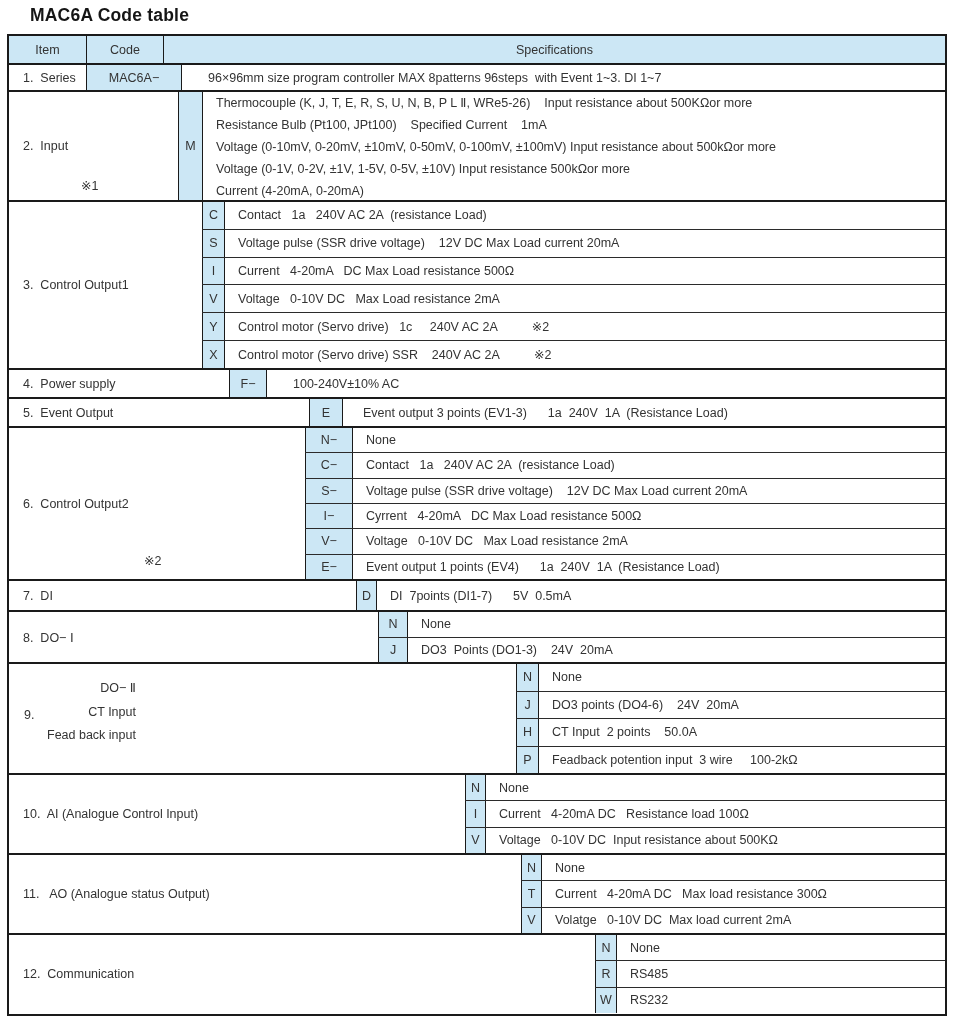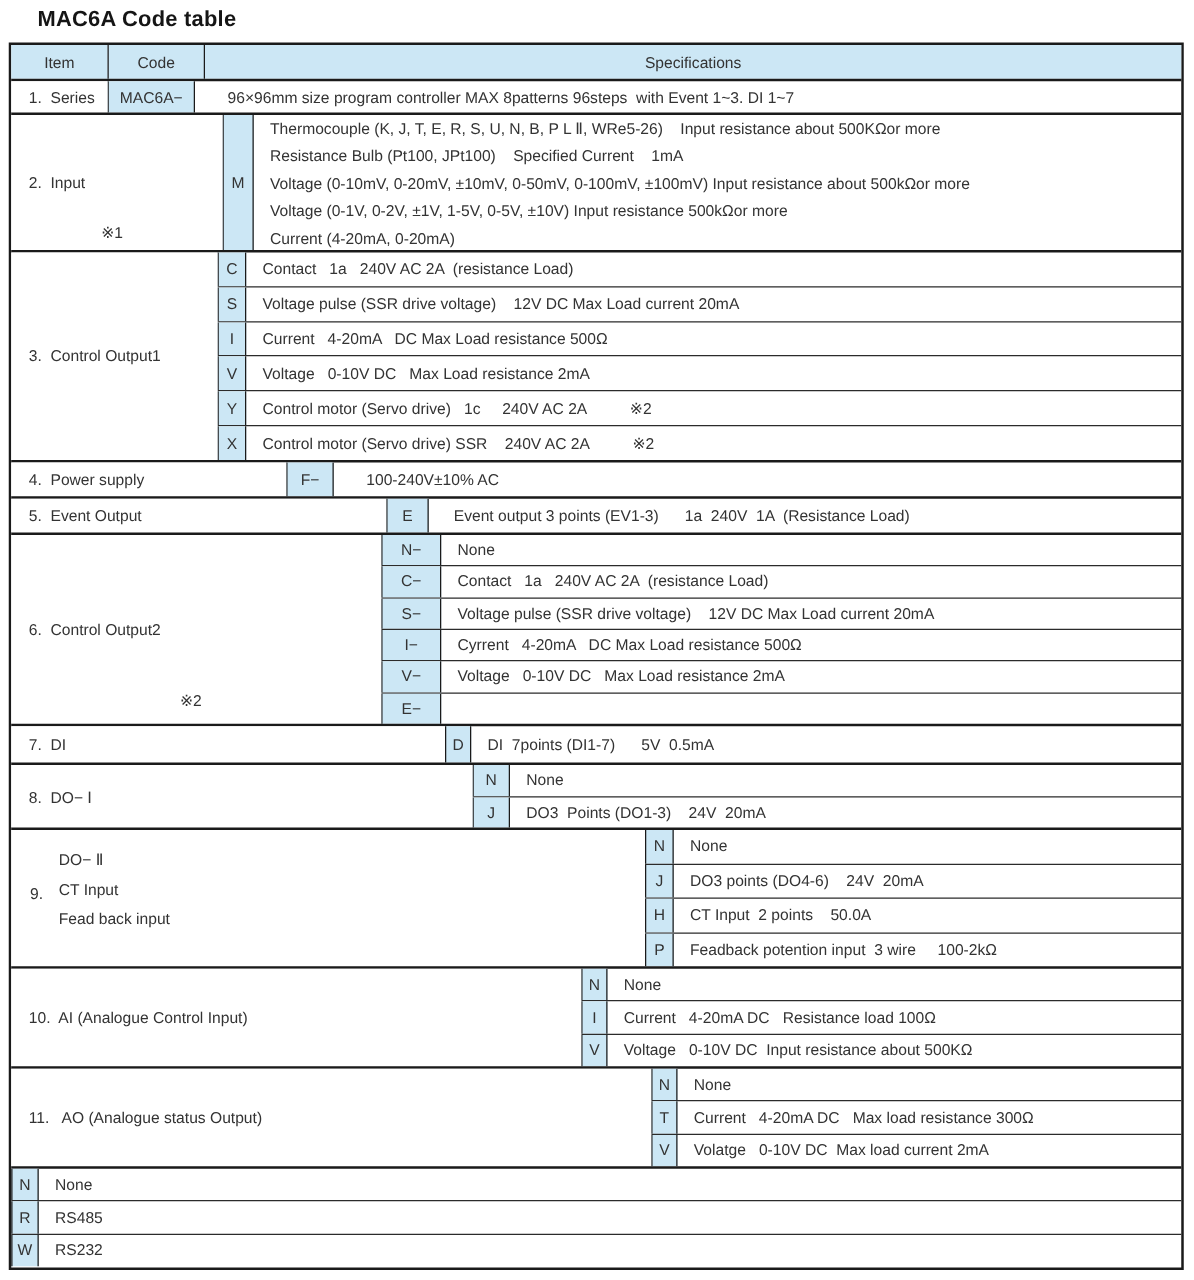--- a/index.html
+++ b/index.html
@@ -32,60 +32,60 @@
   .scell { flex:1 1 auto; display:flex; align-items:center; padding-left:13px; white-space:pre; overflow:hidden; }
   .scell.pad-lg { padding-left:26px; }
   .scell.multi { flex-direction:column; justify-content:flex-start; align-items:flex-start; }
   .scell.multi > div { line-height:22px; white-space:pre; }
   .rows { flex:1 1 auto; display:flex; flex-direction:column; }
   .subrow { flex:1 1 0; display:flex; border-top:1px solid #2b2b2b; }
   .subrow:first-child { border-top:none; }
   .note { position:absolute; white-space:pre; }
   .icell.s9 { align-items:flex-start; padding-left:38px; padding-top:13px; }
   .s9num { position:absolute; left:15px; top:44px; }
-  .s9lines > div { line-height:23.5px; white-space:pre; }
+  .s9lines > div { line-height:23.5px; white-space:pre;text-align:right; }
 </style>
 </head>
 <body>
 
 <div class="title">MAC6A Code table</div>
 
 <div class="codetable">
 
   <div class="sec first" style="height:27px">
     <div class="hcell" style="width:77px">Item</div>
     <div class="hcell mid" style="width:78px">Code</div>
     <div class="hcell" style="flex:1">Specifications</div>
   </div>
 
   <div class="sec" style="height:27px">
     <div class="icell" style="width:77px">
         <span class="lbl">1.  Series</span>
       </div>
-    <div class="ccell" style="width:70px">MAC6A−</div>
+    <div class="ccell" style="width:96px">MAC6A−</div>
     <div class="scell pad-lg">96×96mm size program controller MAX 8patterns 96steps  with Event 1~3. DI 1~7</div>
   </div>
 
   <div class="sec" style="height:110px">
     <div class="icell" style="width:169px">
       <span class="lbl">2.  Input</span>
       <span class="note" style="left:72px; bottom:7px">※1</span>
     </div>
     <div class="ccell" style="width:25px">M</div>
     <div class="scell multi">
       <div>Thermocouple (K, J, T, E, R, S, U, N, B, P L Ⅱ, WRe5-26)    Input resistance about 500KΩor more</div>
       <div>Resistance Bulb (Pt100, JPt100)    Specified Current    1mA</div>
       <div>Voltage (0-10mV, 0-20mV, ±10mV, 0-50mV, 0-100mV, ±100mV) Input resistance about 500kΩor more</div>
       <div>Voltage (0-1V, 0-2V, ±1V, 1-5V, 0-5V, ±10V) Input resistance 500kΩor more</div>
       <div>Current (4-20mA, 0-20mA)</div>
     </div>
   </div>
 
   <div class="sec" style="height:168px">
-    <div class="icell" style="width:165px">
+    <div class="icell" style="width:193px">
         <span class="lbl">3.  Control Output1</span>
       </div>
     <div class="rows">
       <div class="subrow">
         <div class="ccell" style="width:23px">C</div>
         <div class="scell">Contact   1a   240V AC 2A  (resistance Load)</div>
       </div>
       <div class="subrow">
         <div class="ccell" style="width:23px">S</div>
         <div class="scell">Voltage pulse (SSR drive voltage)    12V DC Max Load current 20mA</div>
@@ -146,20 +146,21 @@
       <div class="subrow">
         <div class="ccell" style="width:48px">I−</div>
         <div class="scell">Cyrrent   4-20mA   DC Max Load resistance 500Ω</div>
       </div>
       <div class="subrow">
         <div class="ccell" style="width:48px">V−</div>
         <div class="scell">Voltage   0-10V DC   Max Load resistance 2mA</div>
       </div>
       <div class="subrow">
         <div class="ccell" style="width:48px">E−</div>
+        <div class="scell">Event output 1 points (EV4)      1a  240V  1A  (Resistance Load)</div>
       </div>
     </div>
   </div>
 
   <div class="sec" style="height:31px">
     <div class="icell" style="width:347px">
         <span class="lbl">7.  DI</span>
       </div>
     <div class="ccell" style="width:21px">D</div>
     <div class="scell">DI  7points (DI1-7)      5V  0.5mA</div>
@@ -244,20 +245,23 @@
         <div class="scell">Current   4-20mA DC   Max load resistance 300Ω</div>
       </div>
       <div class="subrow">
         <div class="ccell" style="width:21px">V</div>
         <div class="scell">Volatge   0-10V DC  Max load current 2mA</div>
       </div>
     </div>
   </div>
 
   <div class="sec" style="height:80px">
+    <div class="icell" style="width:586px">
+        <span class="lbl">12.  Communication</span>
+      </div>
     <div class="rows">
       <div class="subrow">
         <div class="ccell" style="width:22px">N</div>
         <div class="scell">None</div>
       </div>
       <div class="subrow">
         <div class="ccell" style="width:22px">R</div>
         <div class="scell">RS485</div>
       </div>
       <div class="subrow">

